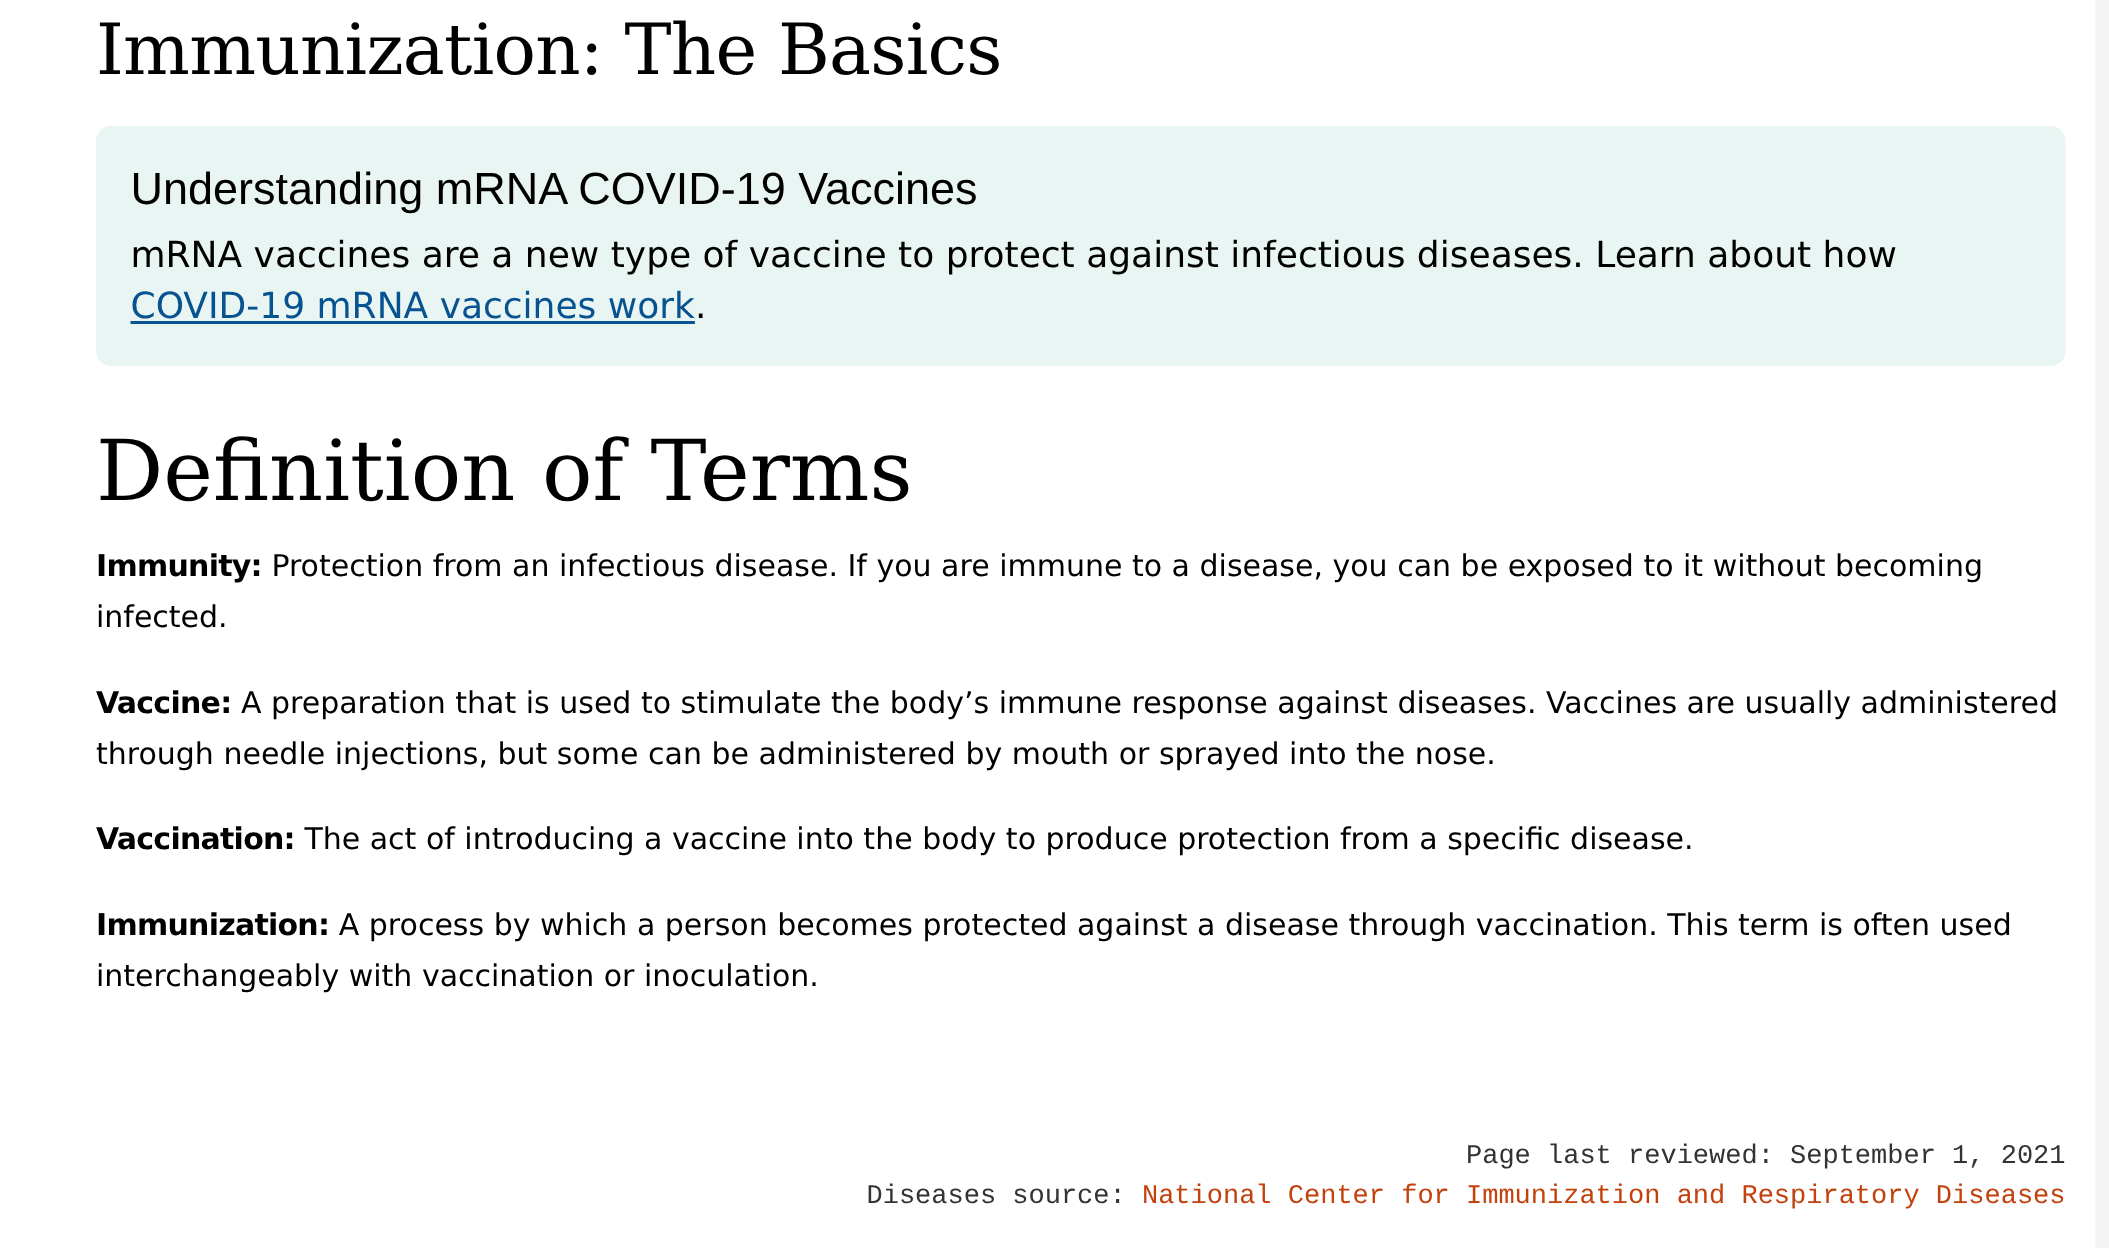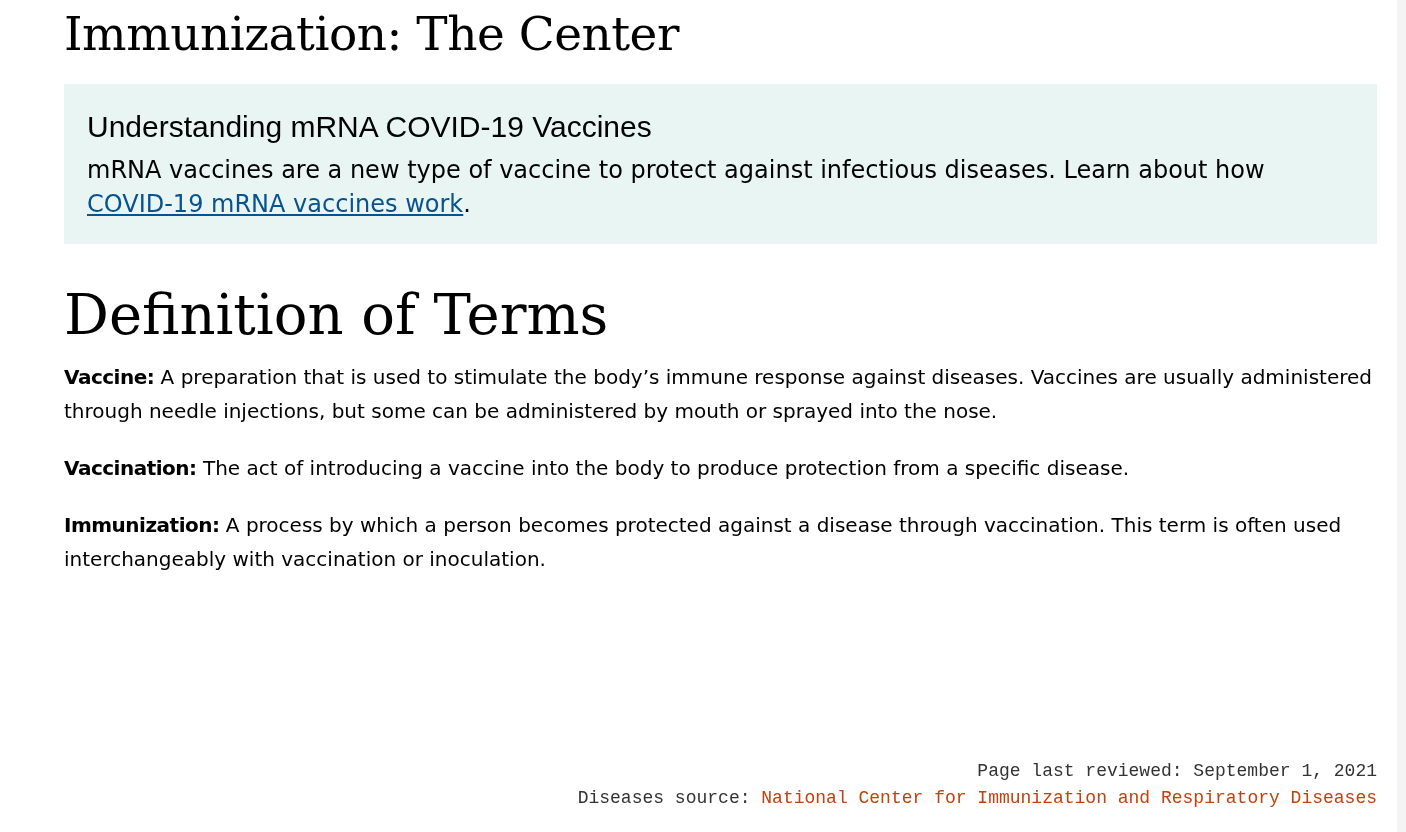--- a/index.html
+++ b/index.html
@@ -1,46 +1,47 @@
 <!DOCTYPE html>
 <html><head>
 <meta charset="utf-8">
 <style>
   html, body { margin:0; padding:0; background:#ffffff; }
   body { width:1406px; height:832px; overflow:hidden; position:relative; font-family:"DejaVu Sans", sans-serif; color:#000; }
   .gutter { position:absolute; top:0; right:0; width:9px; height:832px; background:#f4f4f4; }
   .content { position:absolute; left:64px; top:0; width:1313px; }
   h1.page-title { font-family:"DejaVu Serif", serif; font-weight:normal; font-size:47px; line-height:56px; margin:6px 0 0 0; letter-spacing:-0.5px; color:#000; }
-  .callout { position:absolute; left:0; top:84px; width:1313px; height:160px; background:#e8f5f3; box-sizing:border-box; padding:25px 22px 0 23px; }
+  .callout { position:absolute; left:0; top:84px; width:1313px; height:160px; background:#e8f5f3; box-sizing:border-box; padding:25px 22px 0 23px;border-radius:10px; }
   .callout-title { font-family:"Liberation Sans", sans-serif; font-size:30px; line-height:36px; margin:0 0 8px 0; font-weight:normal; color:#000; }
   .callout-text { font-family:"DejaVu Sans", sans-serif; font-size:24px; line-height:34px; margin:0; color:#000; }
   a.link { color:#075290; text-decoration:underline; }
   h2.section-title { position:absolute; left:0; top:288px; font-family:"DejaVu Serif", serif; font-weight:normal; font-size:56px; line-height:54px; margin:0; color:#000; }
   .terms { position:absolute; left:0; top:360px; width:1313px; }
   .term { font-family:"DejaVu Sans", sans-serif; font-size:20px; line-height:34px; margin:0 0 23px 0; color:#000; }
   .term b { font-weight:bold; letter-spacing:-0.5px; }
   .footer { position:absolute; right:0; top:758px; text-align:right; font-family:Liberation Mono, monospace; font-size:18px; line-height:27px; color:#333; }
   .footer a { color:#c2410c; text-decoration:none; }
 </style>
 </head>
 <body>
 
 <div class="gutter"></div>
 
 <div class="content">
-  <h1 class="page-title">Immunization: The Center</h1>
+  <h1 class="page-title">Immunization: The Basics</h1>
 
   <div class="callout">
     <div class="callout-title">Understanding mRNA COVID-19 Vaccines</div>
     <p class="callout-text"><span>mRNA vaccines are a new type of vaccine to protect against infectious diseases. Learn about how </span><a class="link" href="#">COVID-19 mRNA vaccines work</a><span>.</span></p>
   </div>
 
   <h2 class="section-title">Definition of Terms</h2>
 
   <div class="terms">
+    <p class="term"><b>Immunity:</b><span> Protection from an infectious disease. If you are immune to a disease, you can be exposed to it without becoming infected.</span></p>
     <p class="term"><b>Vaccine:</b><span> A preparation that is used to stimulate the body’s immune response against diseases. Vaccines are usually administered through needle injections, but some can be administered by mouth or sprayed into the nose.</span></p>
     <p class="term"><b>Vaccination:</b><span> The act of introducing a vaccine into the body to produce protection from a specific disease.</span></p>
     <p class="term"><b>Immunization:</b><span> A process by which a person becomes protected against a disease through vaccination. This term is often used interchangeably with vaccination or inoculation.</span></p>
   </div>
 
   <div class="footer">
     <div>Page last reviewed: September 1, 2021</div>
     <div><span>Diseases source: </span><a href="#">National Center for Immunization and Respiratory Diseases</a></div>
   </div>
 </div>

